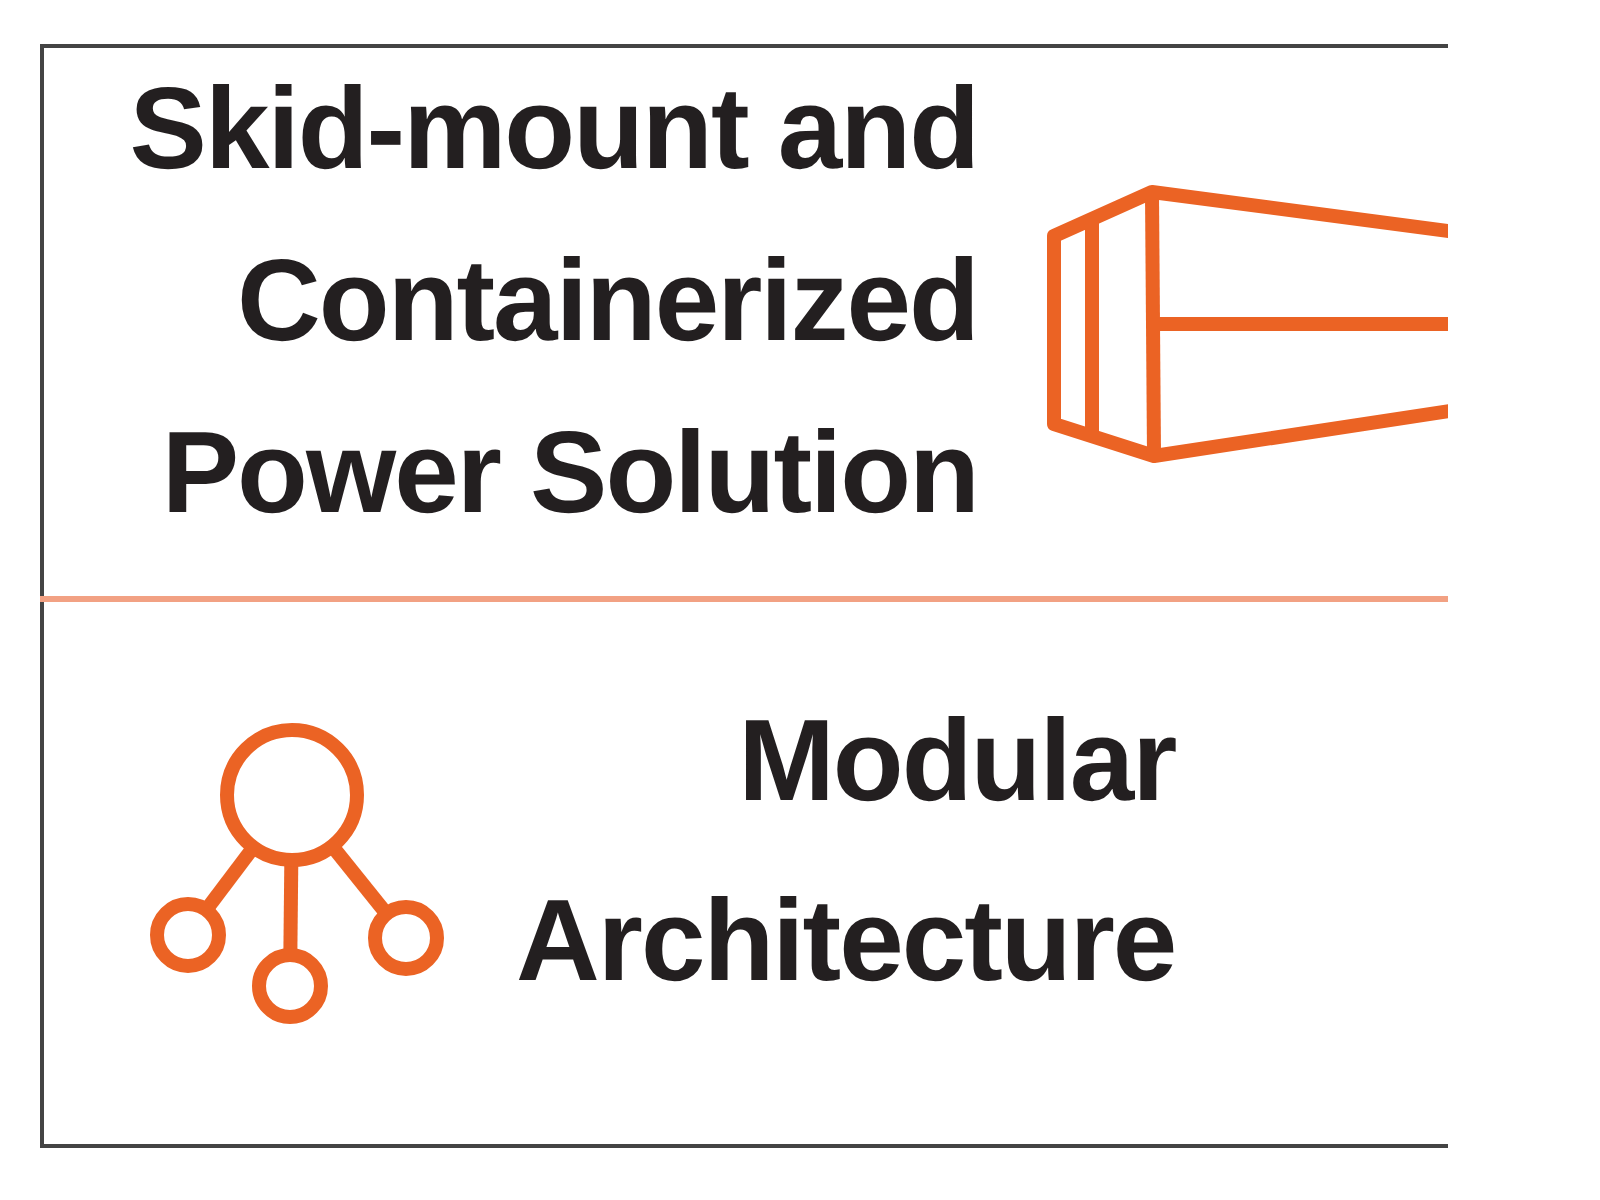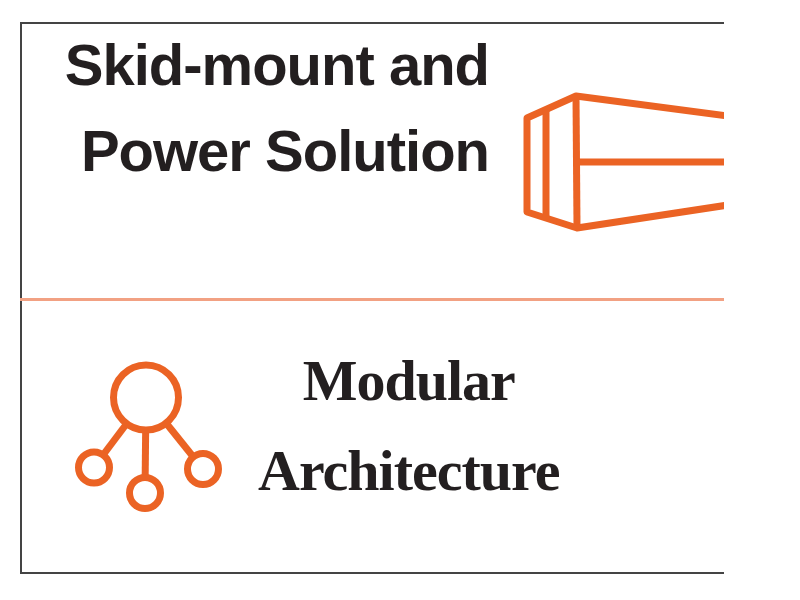--- a/index.html
+++ b/index.html
@@ -39,23 +39,22 @@
   .title .line { display: block; }
   .title-top {
     top: -2px;
     right: 289px;
     text-align: right;
     line-height: 86px;
   }
   .title-bottom {
     top: 312px;
     left: 236px;
-    text-align: center;
+    text-align: right;
     line-height: 90px;
-    font-family: Liberation Serif, serif;
   }
   .icon {
     position: absolute;
     color: var(--accent);
   }
   .icon-container { left: 498px; top: 68px; }
   .icon-network { left: 49px; top: 333px; }
   .divider {
     position: absolute;
     left: -2px;
@@ -67,20 +66,21 @@
 </style>
 </head>
 <body>
 
 <div class="stage">
   <div class="card">
 
     <section>
       <h2 class="title title-top">
         <span class="line">Skid-mount and</span>
+        <span class="line">Containerized</span>
         <span class="line">Power Solution</span>
       </h2>
 
       <svg class="icon icon-container" width="216" height="144" viewBox="0 0 216 144" fill="none" stroke="currentColor" stroke-width="7" stroke-linejoin="round">
         <path d="M7 26 L56 4 L208 24 L208 113 L57 136 L7 120 Z"></path>
         <line x1="26" y1="17" x2="26" y2="126"></line>
         <line x1="56" y1="5" x2="57" y2="135"></line>
         <line x1="57" y1="70" x2="207" y2="70"></line>
       </svg>
     </section>

